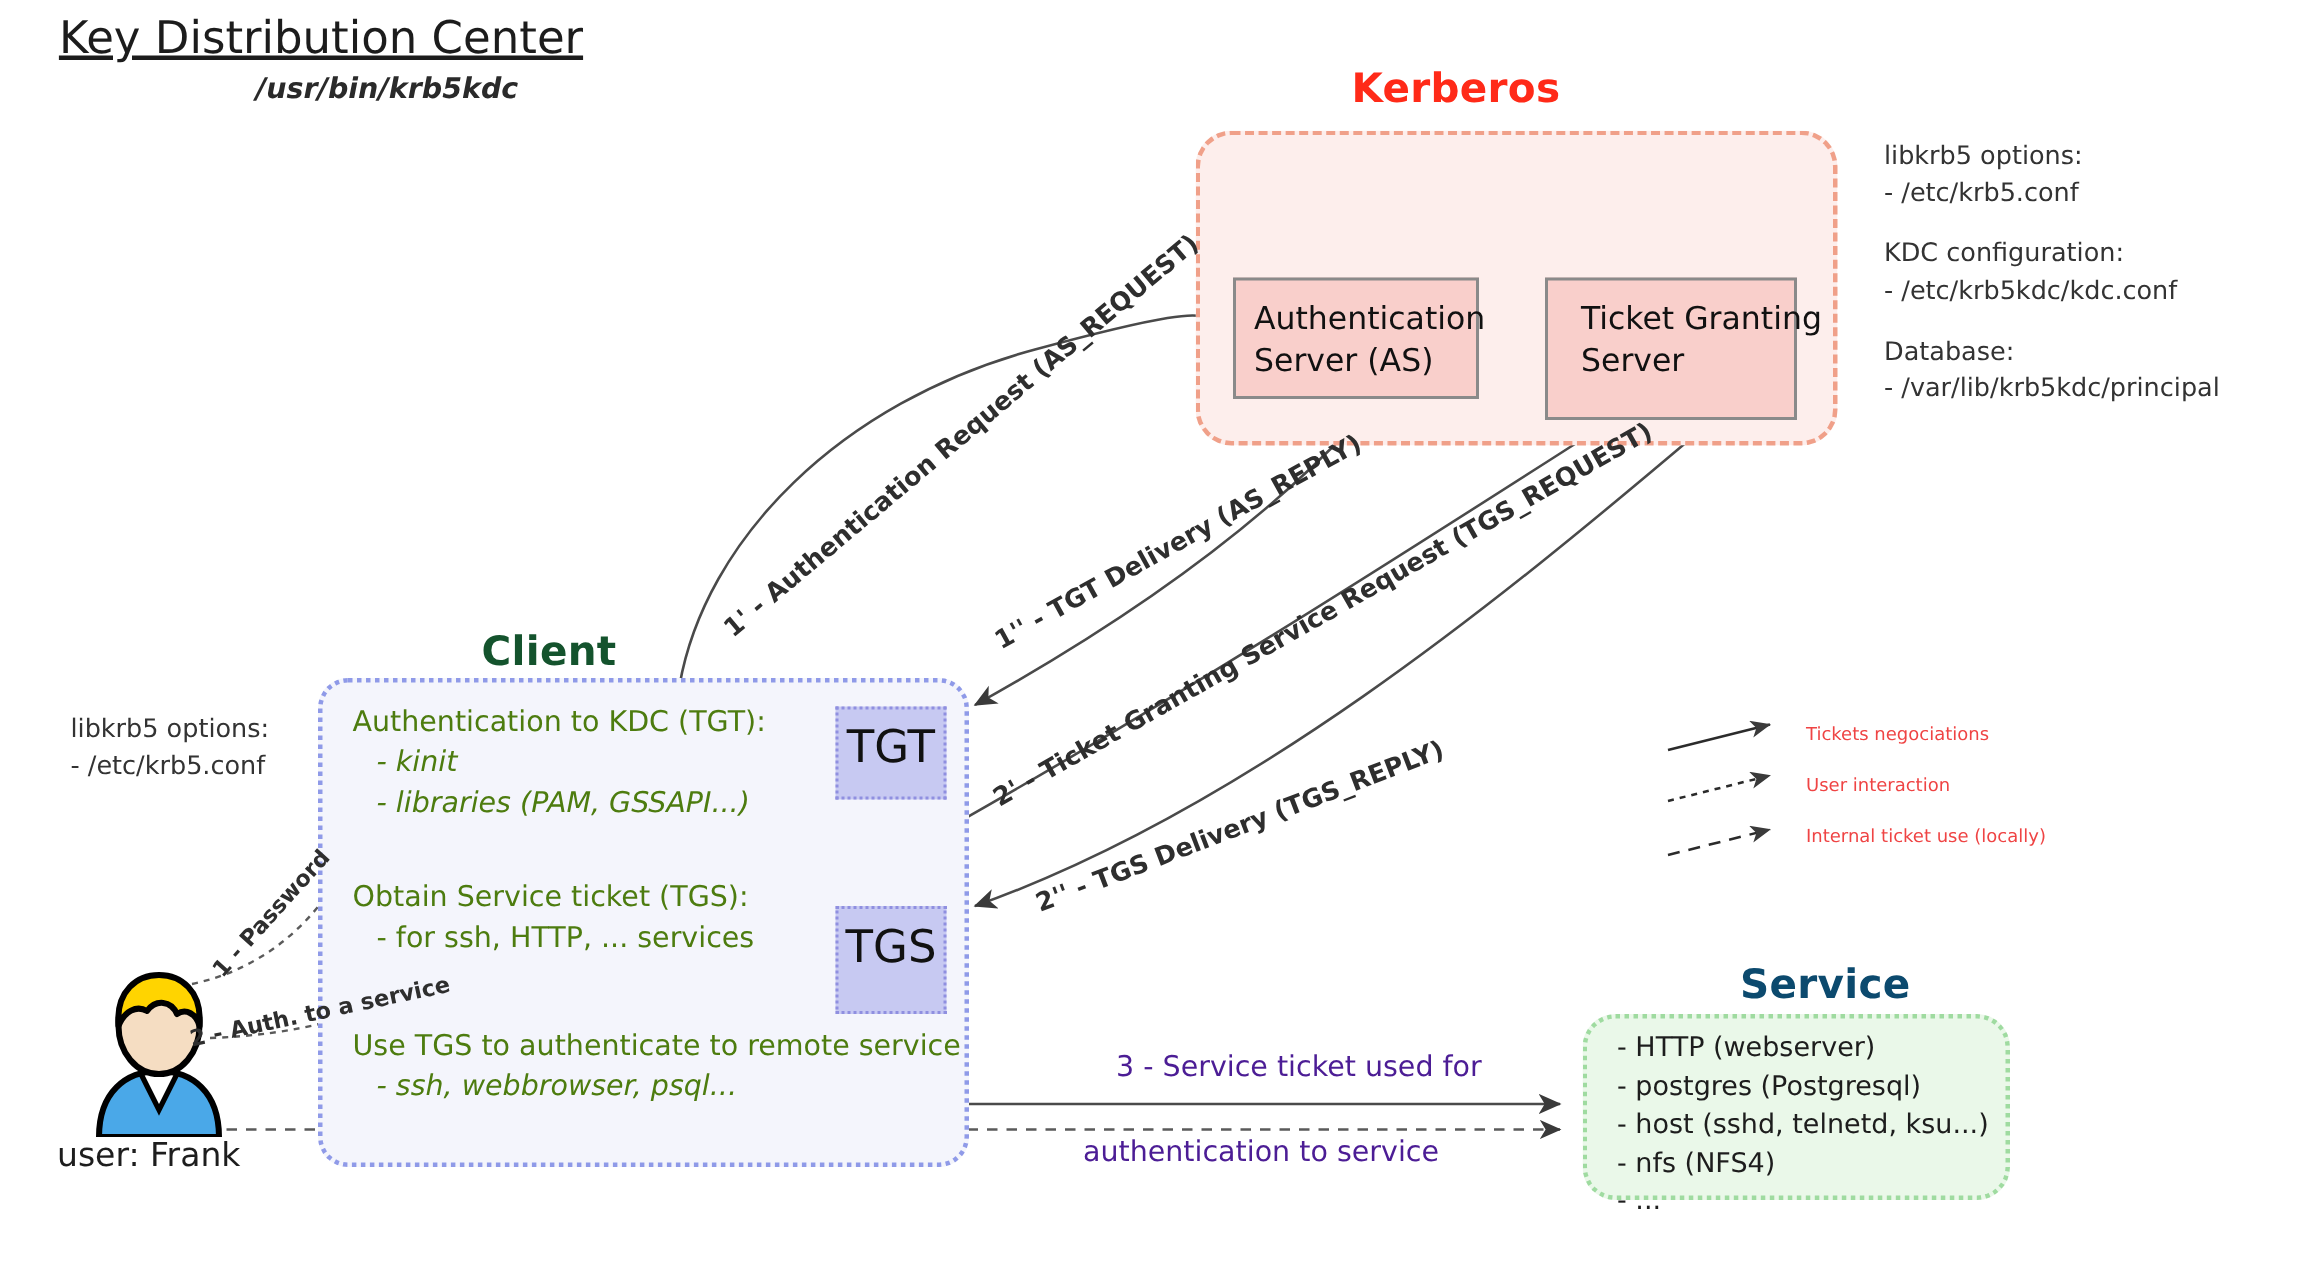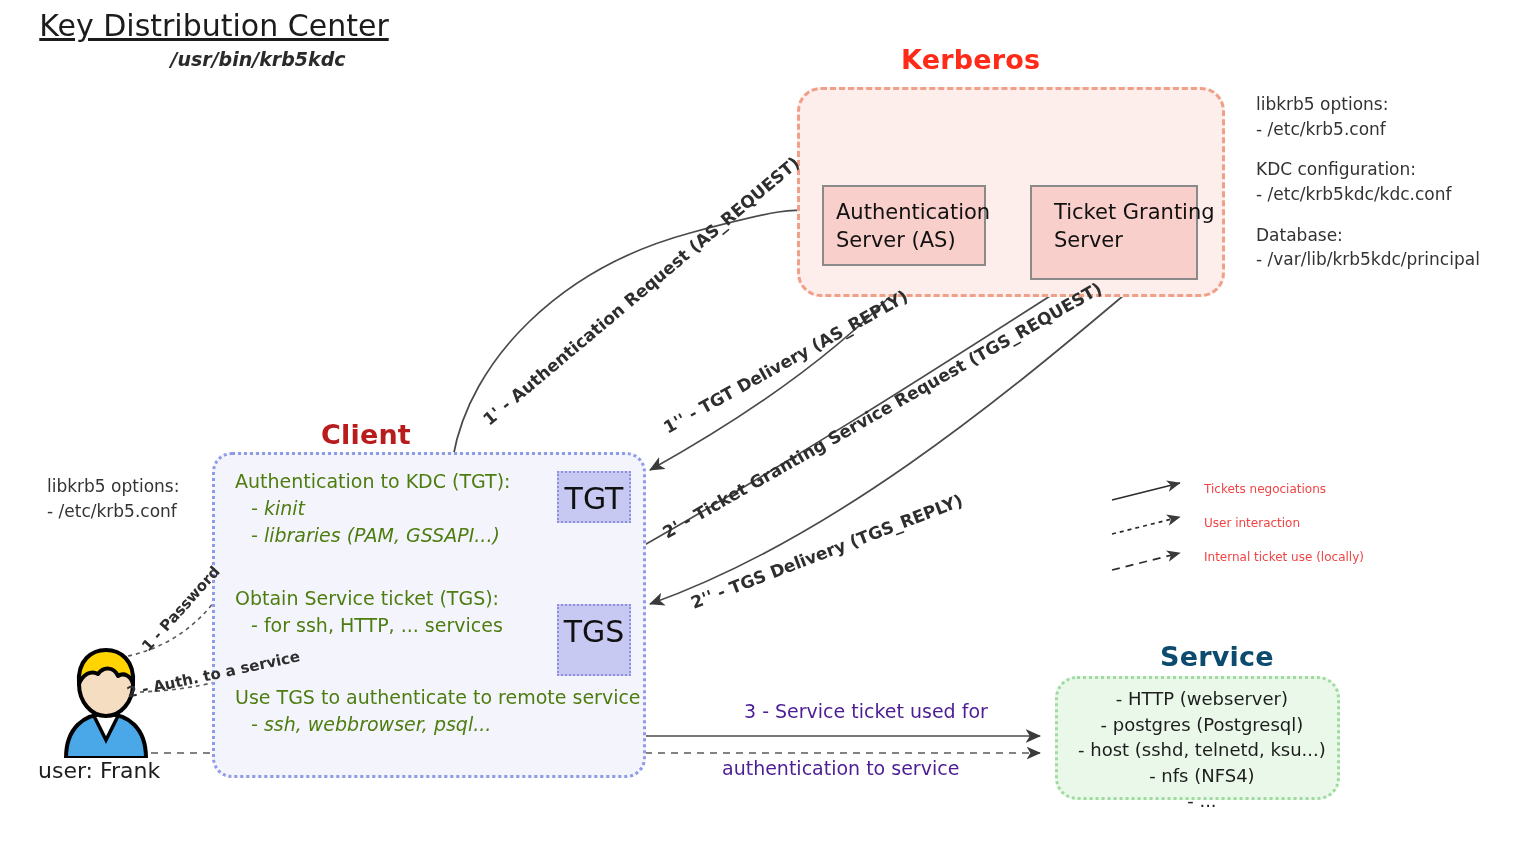--- a/index.html
+++ b/index.html
@@ -25,21 +25,21 @@
 
   
   .grp-title {
     position: absolute;
     font-size: 27px;
     font-weight: 600;
     letter-spacing: 0.2px;
     white-space: nowrap;
   }
   #kerberos-title { color: #ff2a18; left: 901px; top: 44px; }
-  #client-title   { color: #b91c1c; left: 321px; top: 419px; }
+  #client-title   { color: #14532d; left: 321px; top: 419px; }
   #service-title  { color: #0c4a6e; left: 1160px; top: 641px; }
 
   
   #kdc-box {
     position: absolute;
     left: 797px; top: 87px;
     width: 428px; height: 210px;
     background: #fdeeec;
     border: 3px dashed #f0a089;
     border-radius: 24px;
@@ -119,21 +119,21 @@
   .ticket {
     position: absolute;
     background: #c7c9f2;
     border: 2px dotted #8f8fe0;
     box-sizing: border-box;
     font-size: 30px;
     color: #111;
     text-align: center;
     line-height: 52px;
   }
-  #tgt-chip { left: 557px; top: 471px; width: 74px; height: 52px; }
+  #tgt-chip { left: 557px; top: 471px; width: 74px; height: 62px; }
   #tgs-chip { left: 557px; top: 604px; width: 74px; height: 72px; }
 
   
   #libkrb5-left {
     position: absolute;
     left: 47px; top: 474px;
     font-size: 17px;
     color: #333;
     line-height: 1.45;
     white-space: nowrap;
@@ -159,21 +159,20 @@
     border-radius: 22px;
     box-sizing: border-box;
   }
   #service-list {
     position: absolute;
     left: 1078px; top: 686px;
     font-size: 18px;
     color: #1d1d1d;
     line-height: 1.42;
     white-space: nowrap;
-    text-align: center;
   }
 
   
   #legend { position: absolute; left: 1112px; top: 478px; }
   .legend-row { position: relative; height: 34px; }
   .legend-label {
     position: absolute;
     left: 92px;
     top: 4px;
     font-size: 12px;

